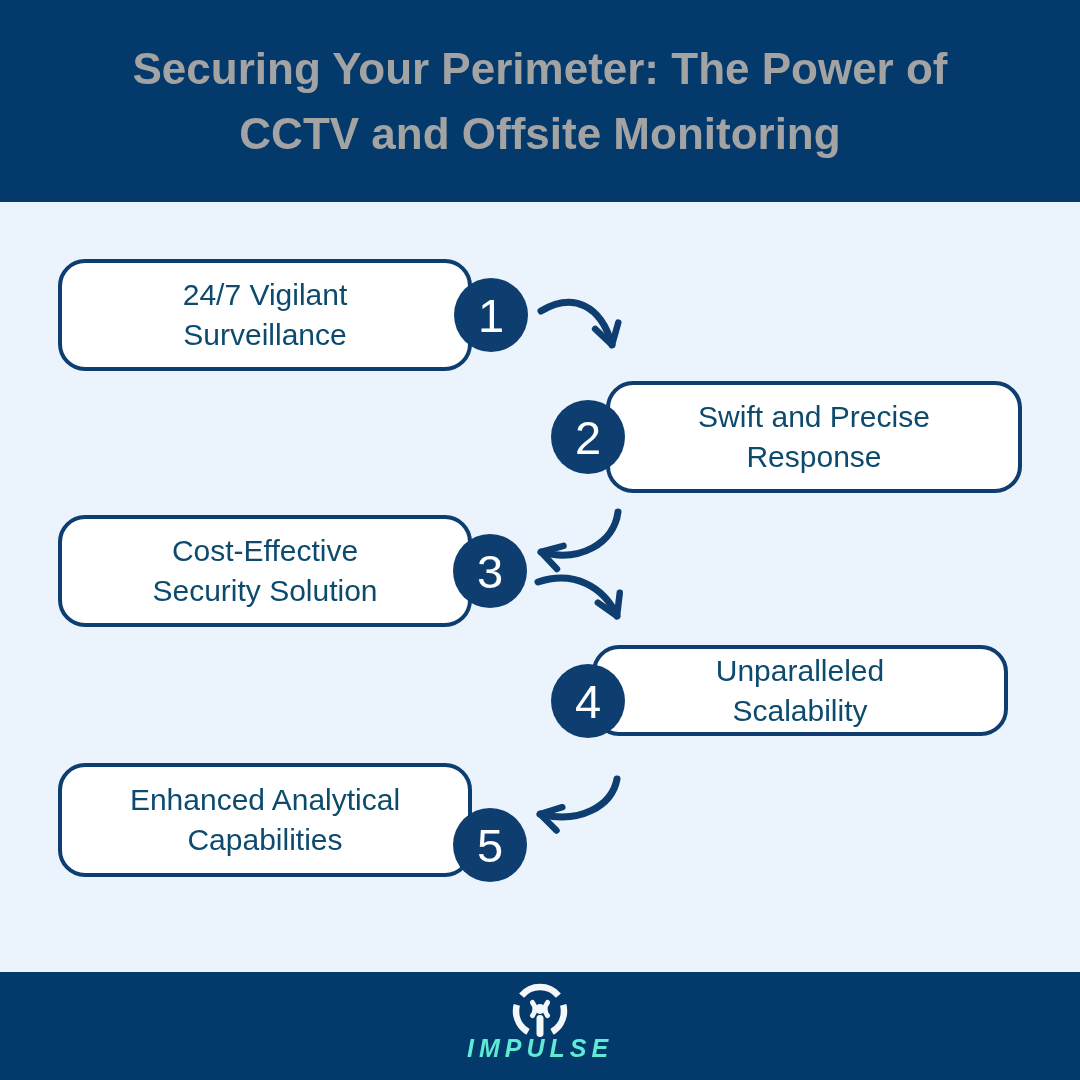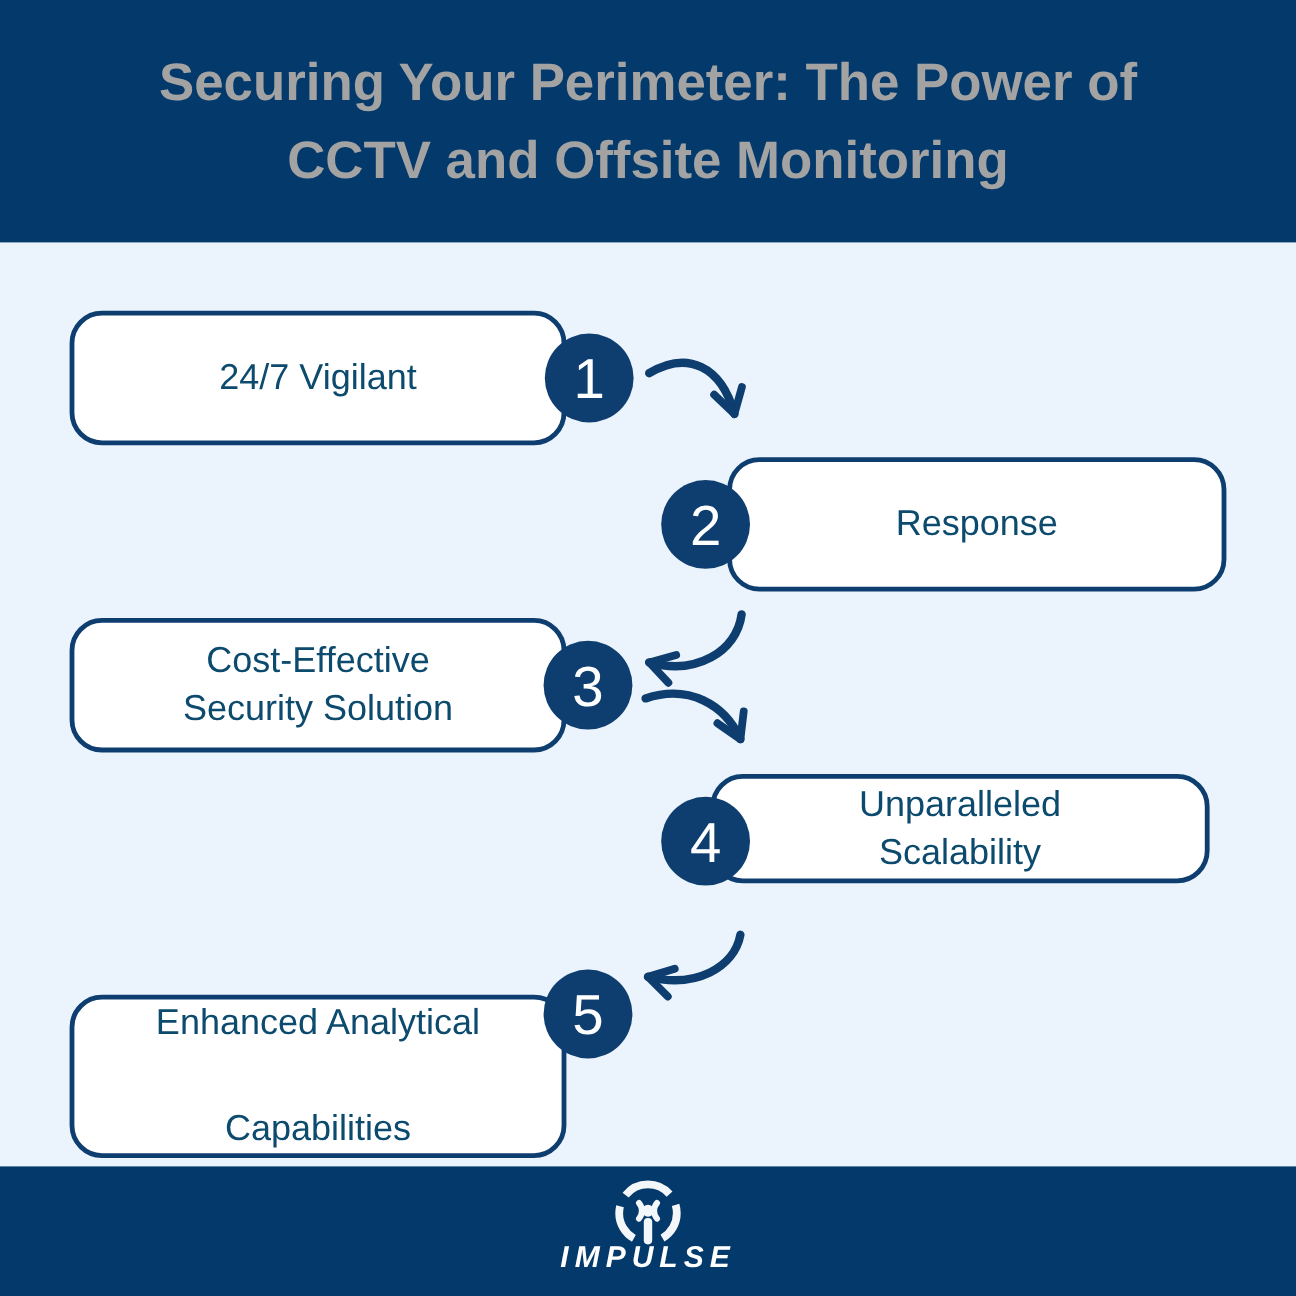--- a/index.html
+++ b/index.html
@@ -11,34 +11,34 @@
   
   .band{position:absolute;left:0;width:1080px;background:#03396b;}
   .header{top:0;height:202px;display:flex;flex-direction:column;justify-content:center;align-items:center;}
   .title-line{
     color:#a3a3a3;font-size:44px;font-weight:700;line-height:65px;
     text-align:center;letter-spacing:0px;white-space:nowrap;
   }
   .footer{top:972px;height:108px;display:flex;flex-direction:column;align-items:center;}
   .logo-icon{margin-top:10px;width:58px;height:58px;display:block;}
   .brand{
-    color:#ffffff;font-size:25px;font-weight:700;font-style:italic;
+    color:#5eead4;font-size:25px;font-weight:700;font-style:italic;
     letter-spacing:5px;margin-top:-6px;white-space:nowrap;
   }
   
   .box{
     position:absolute;background:#ffffff;border:4px solid #0e3e6f;border-radius:27px;
     box-sizing:border-box;display:flex;flex-direction:column;justify-content:center;align-items:center;
     color:#0c4a6e;font-size:30px;line-height:40px;text-align:center;
   }
   #box1{left:58px;top:259px;width:414px;height:112px;}
   #box2{left:606px;top:381px;width:416px;height:112px;}
   #box3{left:58px;top:515px;width:414px;height:112px;}
   #box4{left:592px;top:645px;width:416px;height:91px;}
-  #box5{left:58px;top:829px;width:414px;height:136px;justify-content:space-between;}
+  #box5{left:58px;top:763px;width:414px;height:114px;}
   
   .badge{
     position:absolute;width:74px;height:74px;border-radius:50%;background:#0e3e6f;
     color:#ffffff;display:flex;align-items:center;justify-content:center;
     font-size:47px;font-weight:400;z-index:3;
   }
   #badge1{left:454px;top:278px;}
   #badge2{left:551px;top:400px;}
   #badge3{left:453px;top:534px;}
   #badge4{left:551px;top:664px;}
@@ -64,22 +64,24 @@
     </marker>
   </defs>
   <path class="arrow" d="M 541 311 C 573 292, 601 305, 612 345" marker-end="url(#head)"></path>
   <path class="arrow" d="M 618 512 C 614 543, 580 563, 541 552" marker-end="url(#head)"></path>
   <path class="arrow" d="M 538 582 C 574 570, 604 587, 617 616" marker-end="url(#head)"></path>
   <path class="arrow" d="M 617 779 C 612 806, 580 824, 540 814" marker-end="url(#head)"></path>
 </svg>
 
 <div class="box" id="box1">
   <span>24/7 Vigilant</span>
+  <span>Surveillance</span>
 </div>
 <div class="box" id="box2">
+  <span>Swift and Precise</span>
   <span>Response</span>
 </div>
 <div class="box" id="box3">
   <span>Cost-Effective</span>
   <span>Security Solution</span>
 </div>
 <div class="box" id="box4">
   <span>Unparalleled</span>
   <span>Scalability</span>
 </div>

